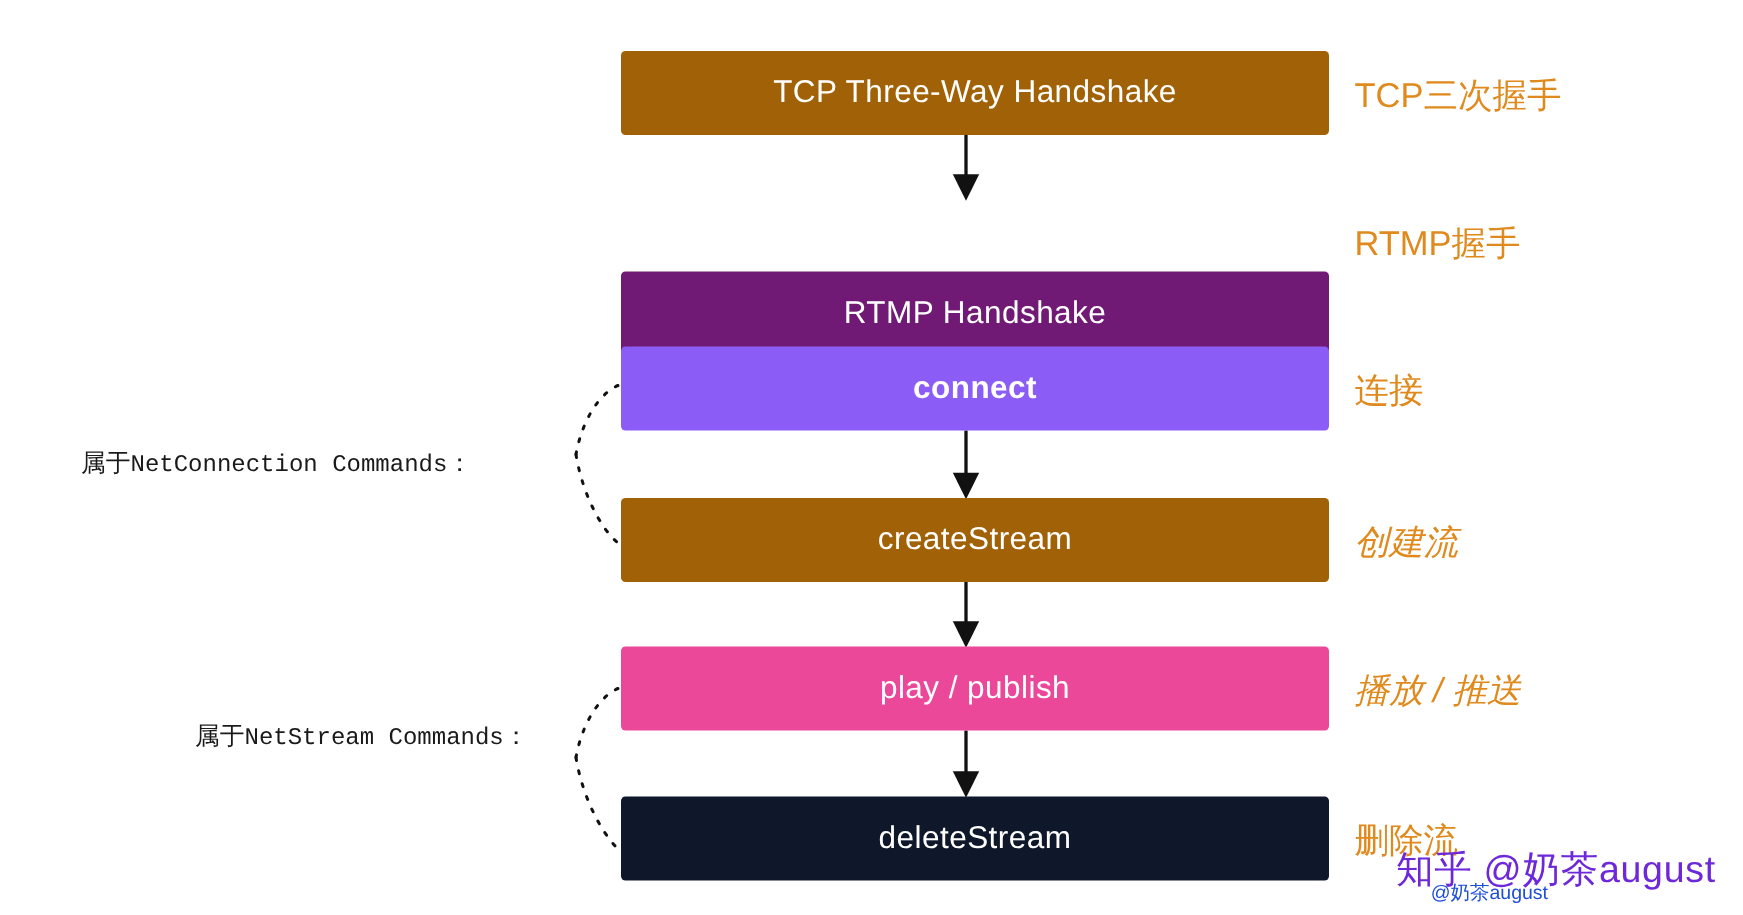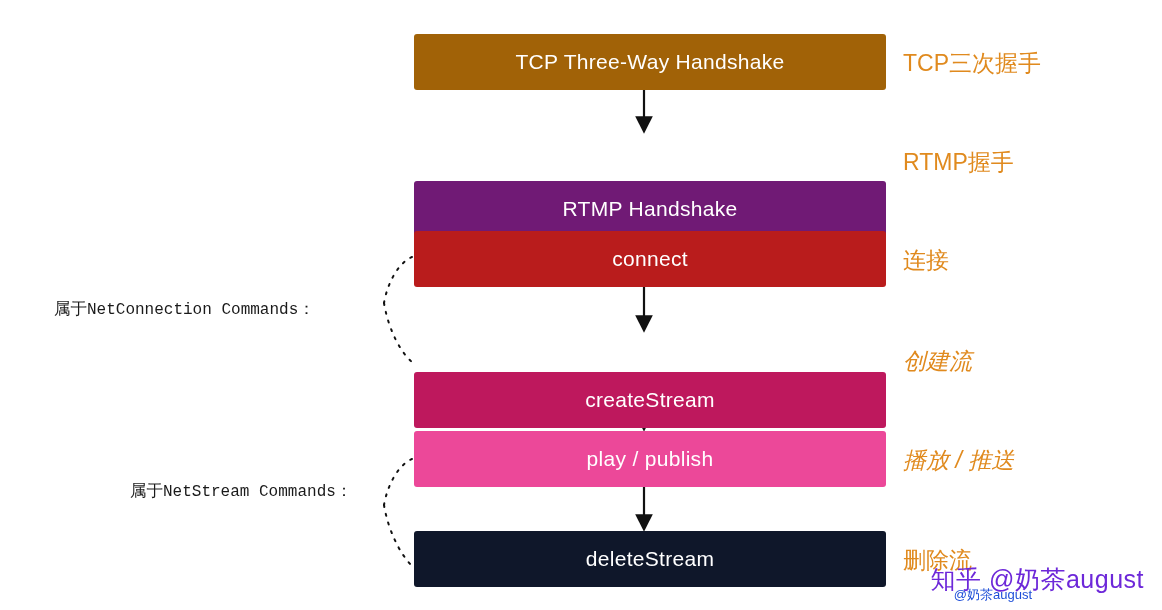--- a/index.html
+++ b/index.html
@@ -29,22 +29,22 @@
     color: #ffffff;
     display: flex;
     align-items: center;
     justify-content: center;
     font-size: 21px;
     letter-spacing: 0.3px;
     box-sizing: border-box;
   }
   .node-n0 { top: 34px;  background: #a16207; }
   .node-n1 { top: 133px; background: #701a75; margin-top: 48px; }
-  .node-n2 { top: 231px; background: #b91c1c; }
-  .node-n3 { top: 332px; background: #be185d; margin-top: 40px; }
+  .node-n2 { top: 231px; background: #8b5cf6; font-weight: bold; }
+  .node-n3 { top: 332px; background: #a16207; }
   .node-n4 { top: 431px; background: #ec4899; }
   .node-n5 { top: 531px; background: #0f172a; }
 
   .cn-label {
     position: absolute;
     left: 903px;
     color: #e08a1e;
     font-size: 23px;
     white-space: nowrap;
   }

